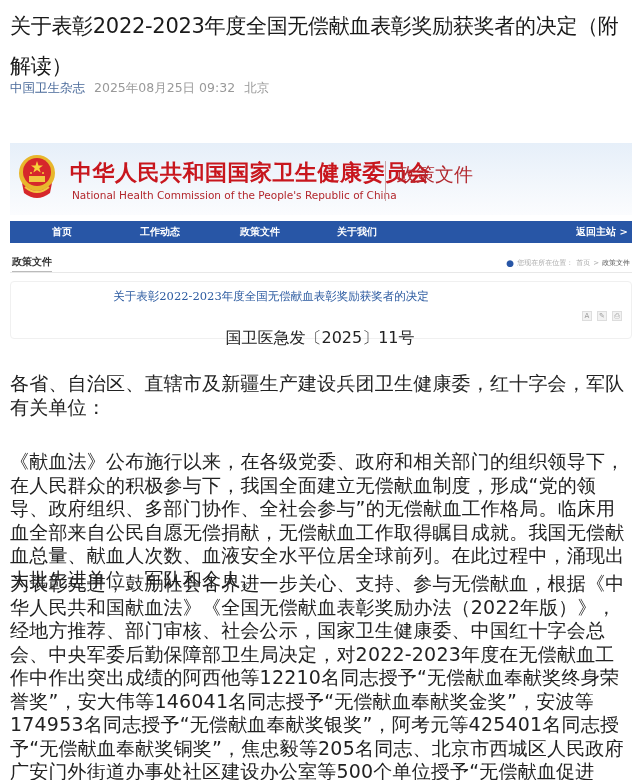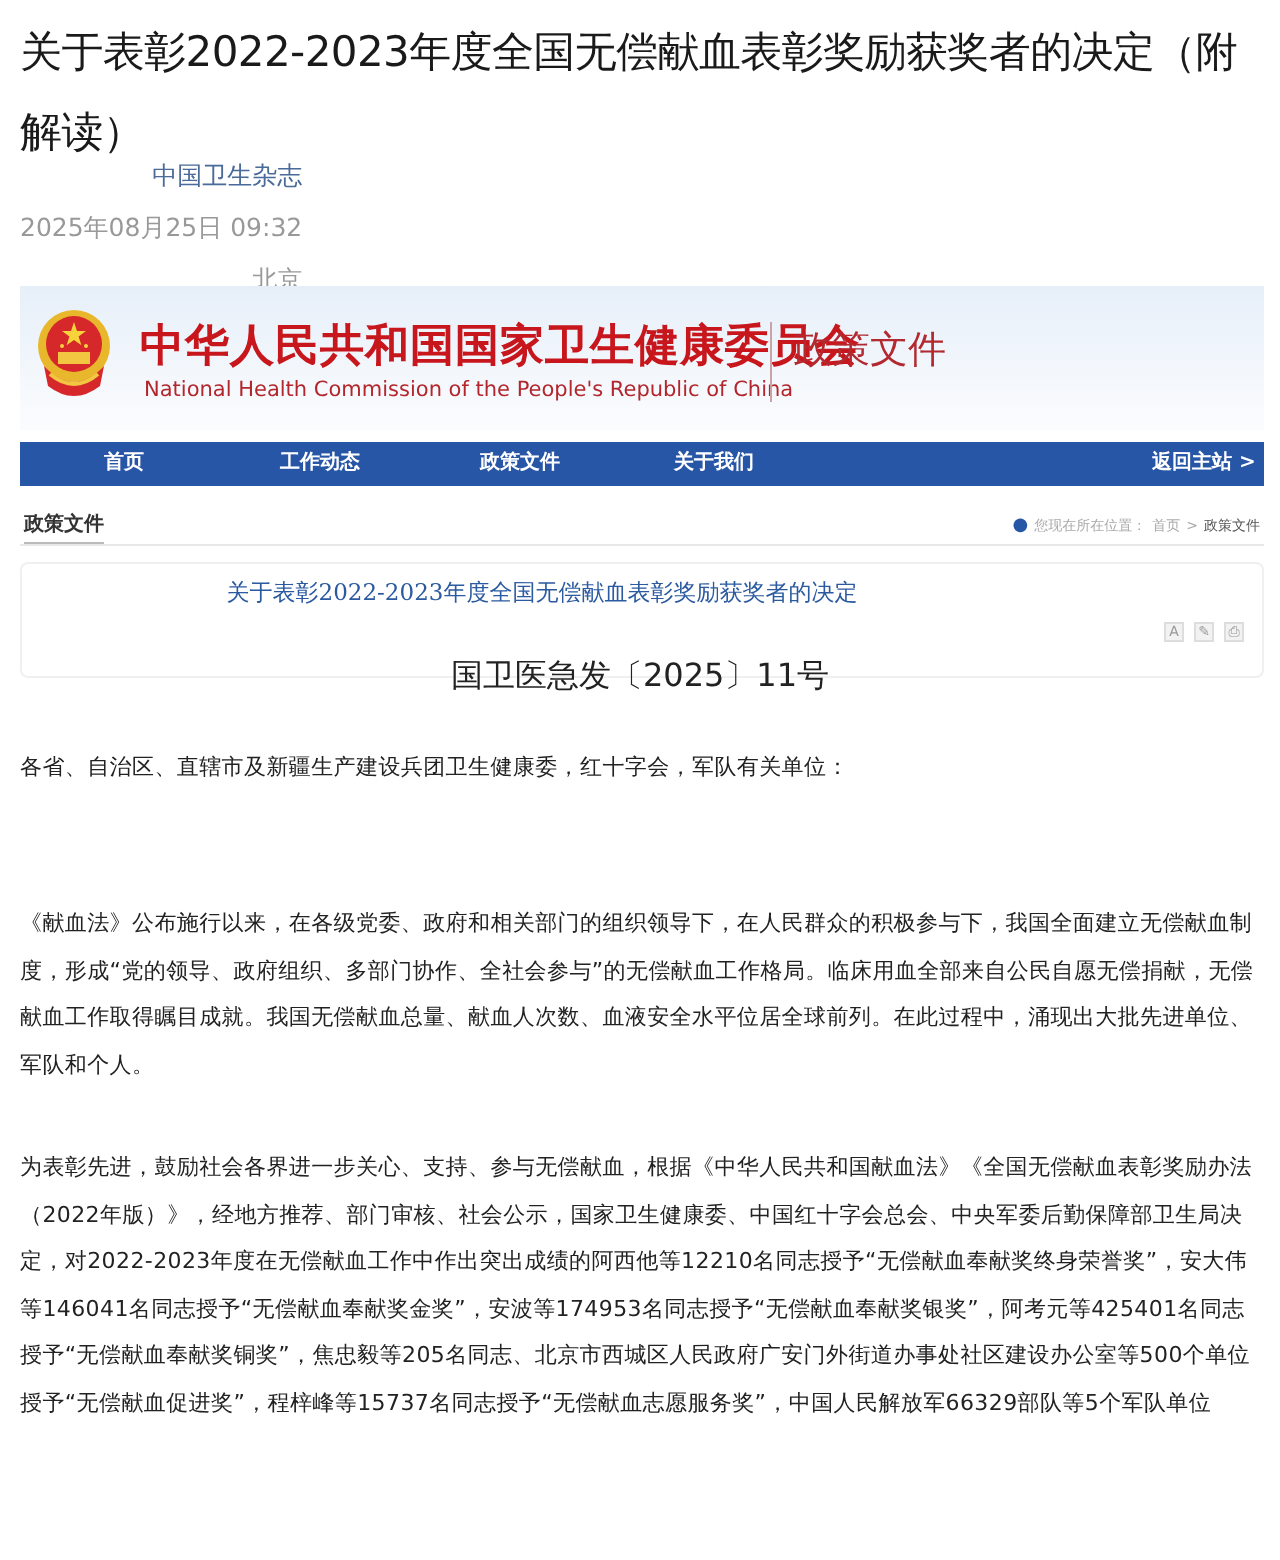--- a/index.html
+++ b/index.html
@@ -6,21 +6,21 @@
     html, body { width: 640px; height: 780px; overflow: hidden; background: #ffffff; }
     body { font-family: "DejaVu Sans", "Liberation Sans", sans-serif; color: #222; position: relative; }
 
     .article-title {
       position: absolute; left: 10px; top: 6px; width: 625px;
       font-size: 21px; line-height: 40px; color: #1a1a1a; font-weight: normal;
       letter-spacing: -0.3px;
     }
     .meta {
       position: absolute; left: 10px; top: 80px; font-size: 12.5px; color: #999;
-      display: flex; gap: 9px; align-items: flex-end; flex-direction: column;
+      display: flex; gap: 9px; align-items: flex-start;
     }
     .meta .source { color: #4a6a9a; }
 
     
     .embed {
       position: absolute; left: 10px; top: 143px; width: 622px; height: 190px;
     }
     .banner {
       position: absolute; left: 0; top: 0; width: 622px; height: 72px;
       background: linear-gradient(180deg, #e6eff9 0%, #f3f7fc 60%, #fbfcfe 100%);
@@ -84,21 +84,21 @@
       width: 10px; height: 10px; border: 1px solid #ddd; background: #f2f2f2;
       font-size: 7px; line-height: 9px; text-align: center; color: #999;
     }
 
     .doc-number {
       position: absolute; left: 0; width: 640px; top: 328px; text-align: center;
       font-size: 16px; color: #222;
     }
 
     .body-text {
-      position: absolute; left: 10px; width: 622px; font-size: 11px; line-height: 23.5px; color: #222;
+      position: absolute; left: 10px; width: 622px; font-size: 19px; line-height: 23.5px; color: #222;
       letter-spacing: 0.2px;
     }
     .p-addressee { top: 372px; }
     .p1 { top: 438px; margin-top: 12px; }
     .p2 { top: 572px; }
   </style>
 </head>
 <body>
 
 <h1 class="article-title">关于表彰2022-2023年度全国无偿献血表彰奖励获奖者的决定（附解读）</h1>

